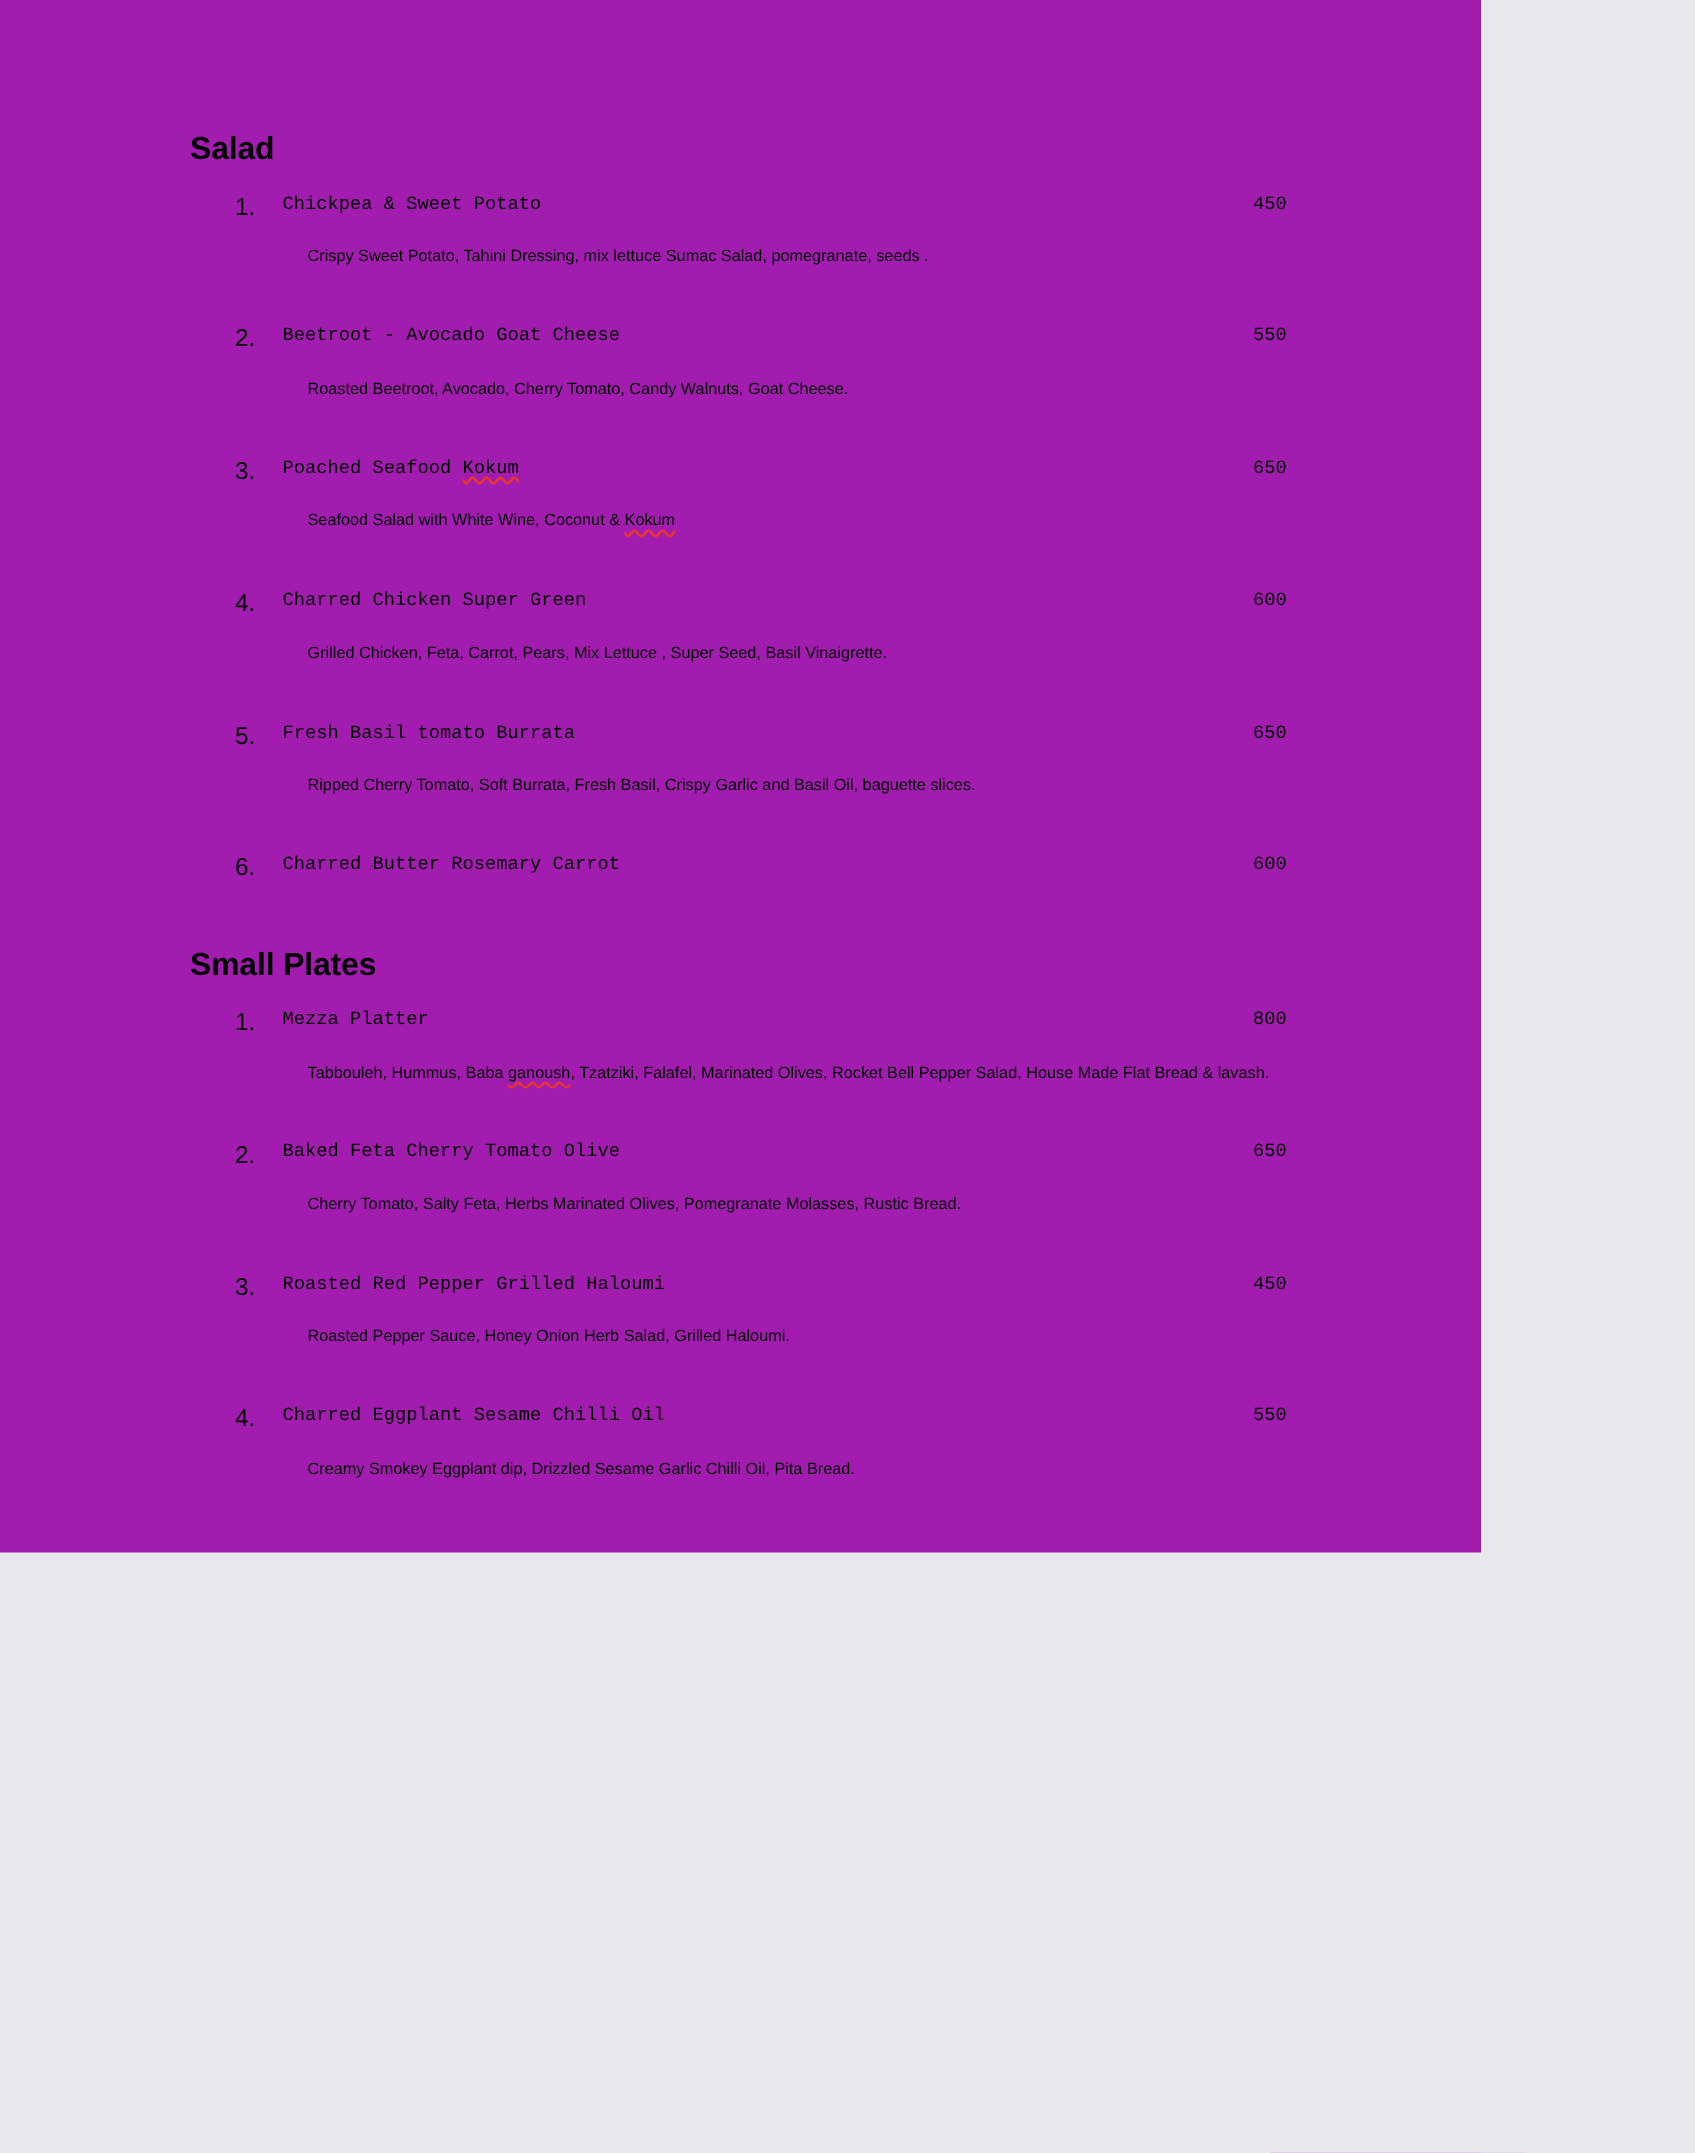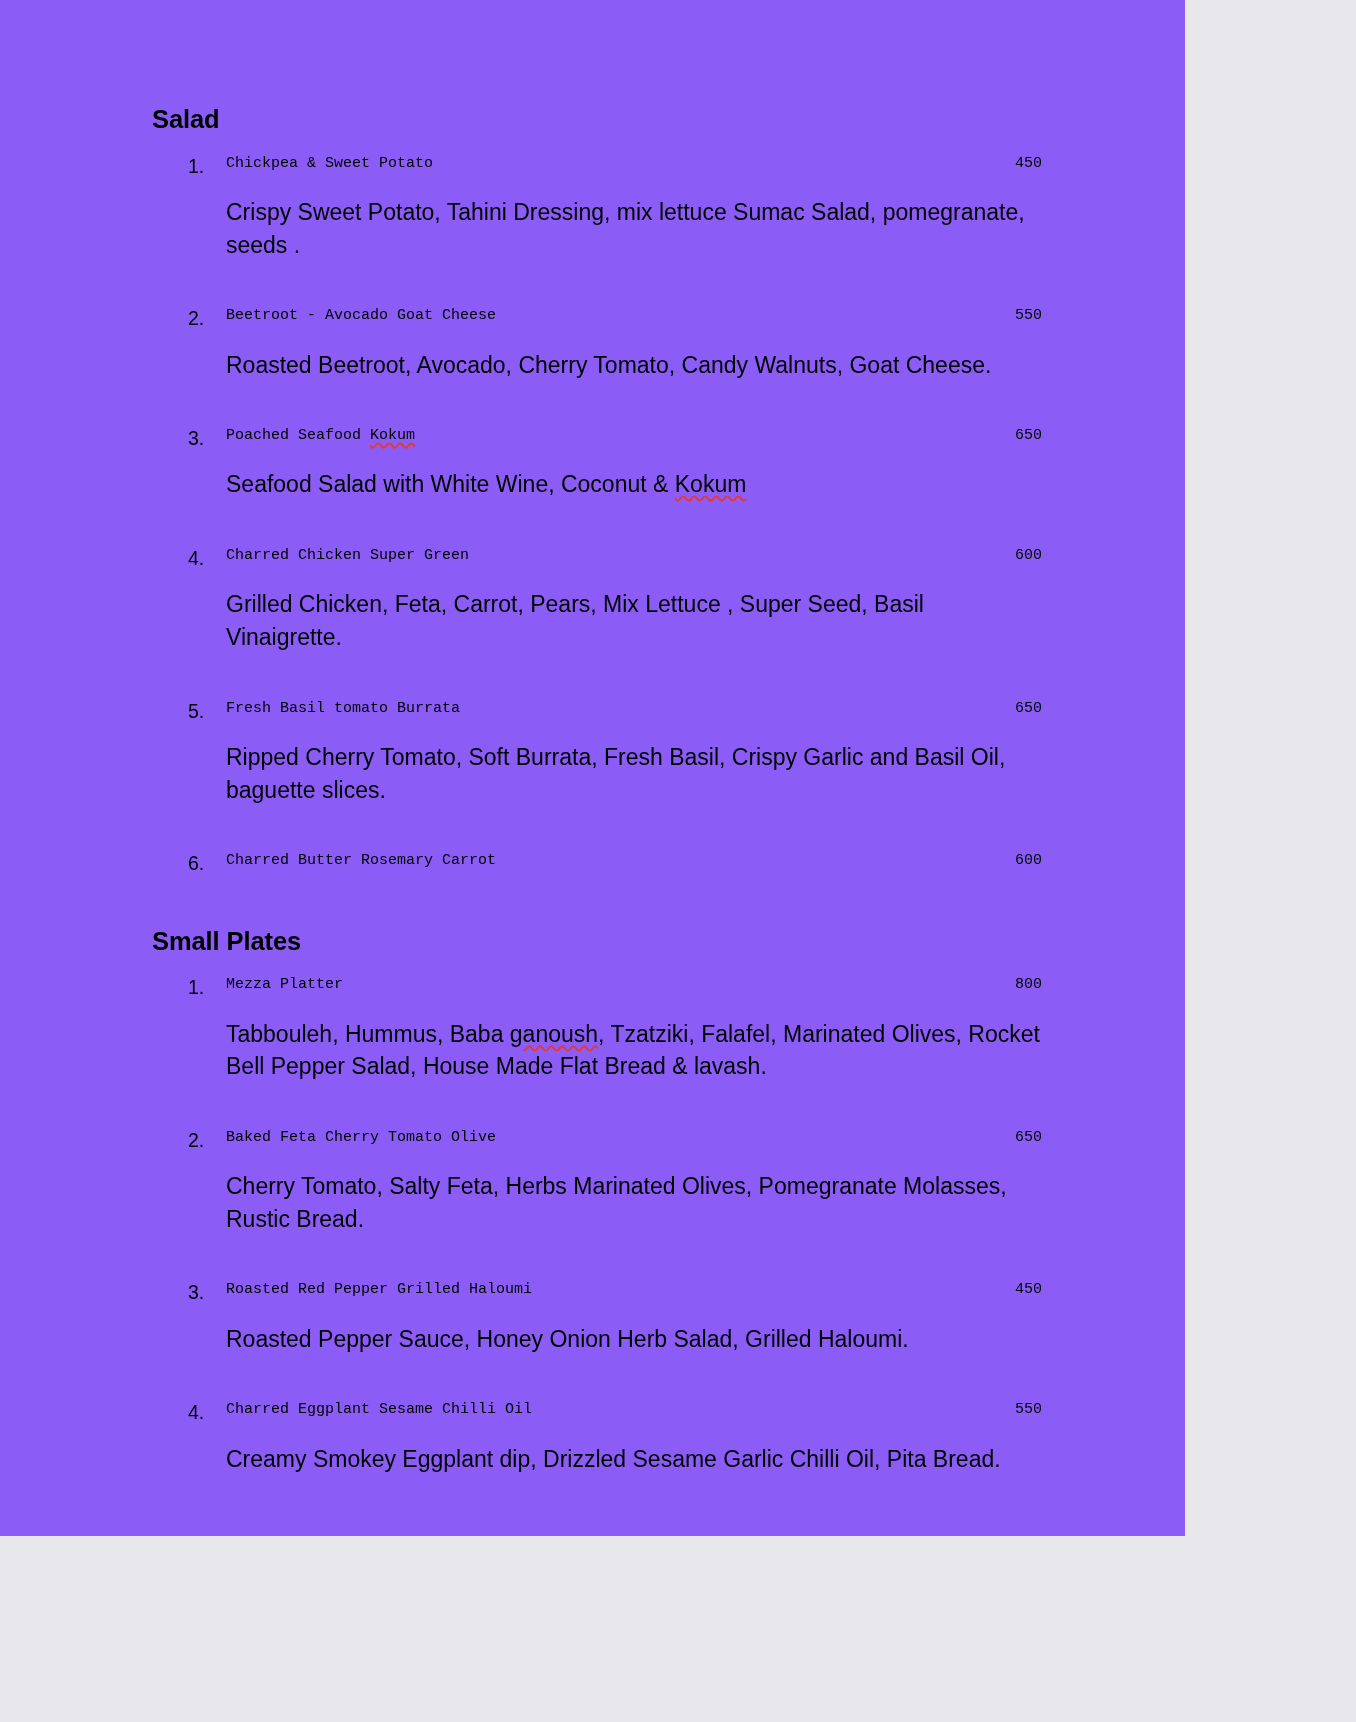--- a/index.html
+++ b/index.html
@@ -18,22 +18,22 @@
     position: relative;
     width: 1356px;
     height: 1722px;
     background: #e8e8ec;
   }
   .page-sheet {
     position: absolute;
     left: 0px;
     top: 0px;
     width: 1185px;
-    height: 1536px;
-    background: #8b5cf6;
+    height: 1242px;
+    background: #a21caf;
     box-sizing: border-box;
   }
   .page-gutter-right {
     position: absolute;
     right: 0;
     top: 0;
     width: 171px;
     height: 1722px;
     background: #e8e8ec;
   }
@@ -89,30 +89,31 @@
     line-height: 1.42;
     font-family: Liberation Mono, monospace;
   }
   .item-name {
     flex: 0 1 auto;
     padding-right: 20px;
     white-space: nowrap;
   }
   .item-price {
     flex: 0 0 auto;
-    text-align: right;
+    text-align: center;
     min-width: 52px;
     font-variant-numeric: lining-nums;
   }
   .item-desc {
     margin-top: 22px;
-    font-size: 23px;
+    font-size: 13px;
     color: #000000;
     line-height: 1.42;
     max-width: 820px;
+    margin-left: 20px;
   }
   .misspelled {
     text-decoration: underline;
     text-decoration-color: #e8372c;
     text-decoration-style: wavy;
     text-decoration-thickness: 1.6px;
     text-underline-offset: 3px;
   }
 </style>
 </head>

